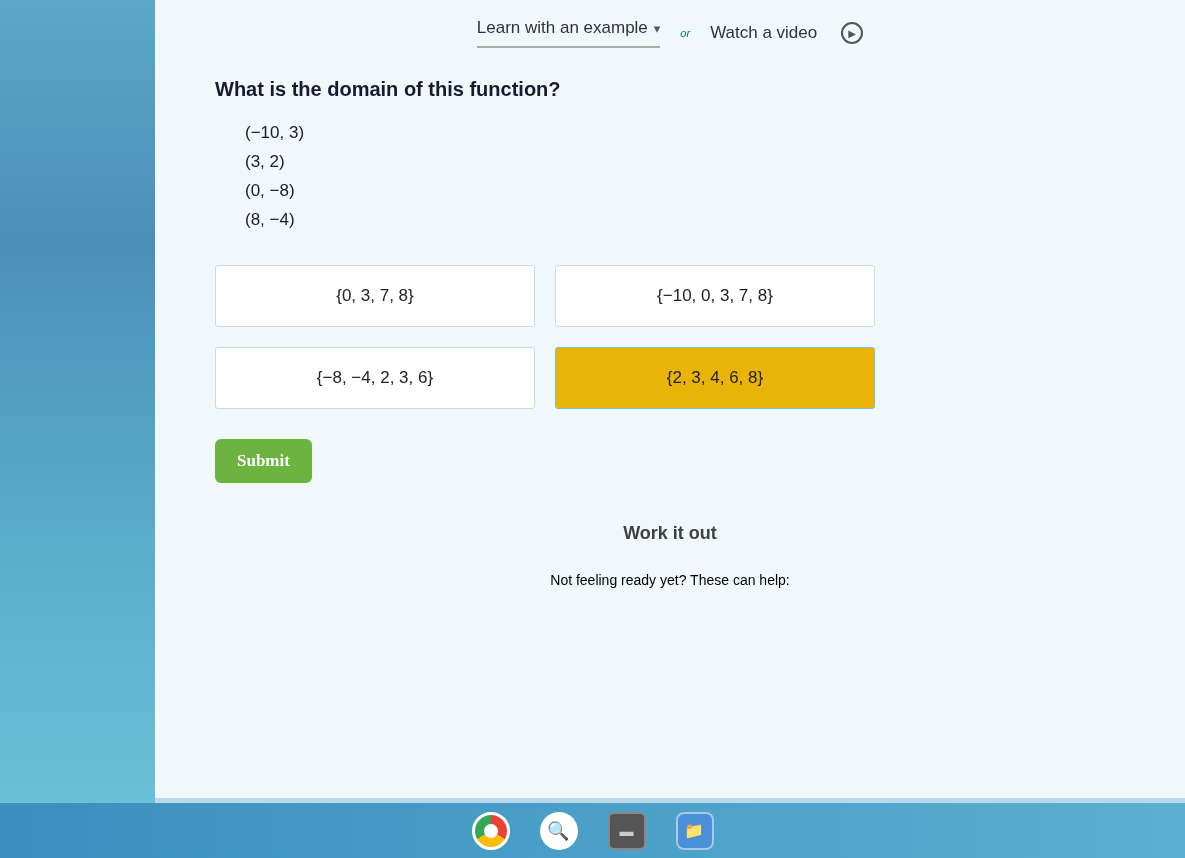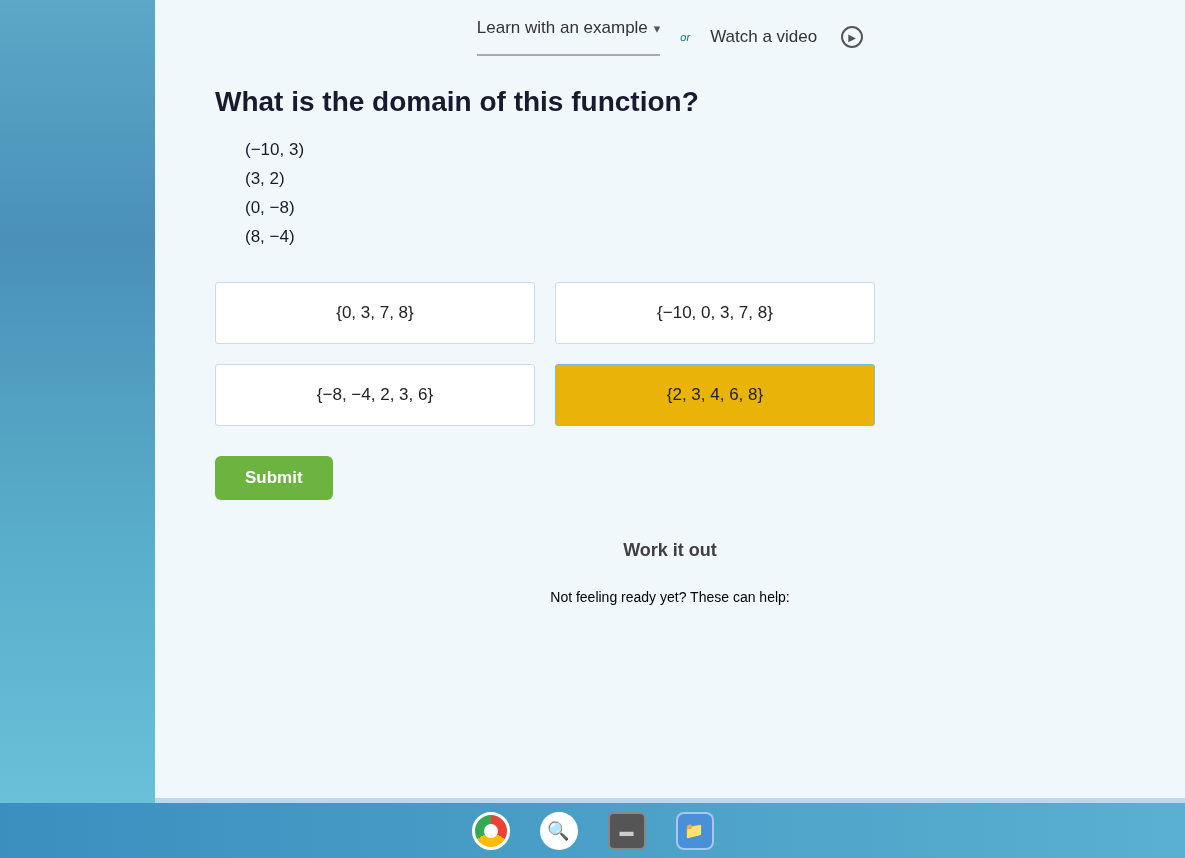--- a/index.html
+++ b/index.html
@@ -35,21 +35,21 @@
     }
 
     .learn-example-btn {
       display: flex;
       align-items: center;
       gap: 6px;
       font-size: 17px;
       color: #333;
       cursor: pointer;
       border-bottom: 2px solid #aaa;
-      padding-bottom: 16px;
+      padding-bottom: 8px;
       font-weight: 400;
     }
 
     .learn-example-btn .chevron {
       font-size: 13px;
       color: #555;
     }
 
     .or-text {
       font-size: 11px;
@@ -78,21 +78,21 @@
       font-size: 10px;
       color: #555;
     }
 
     
     .question-area {
       padding: 30px 60px 20px 60px;
     }
 
     .question-title {
-      font-size: 28px;
+      font-size: 20px;
       font-weight: 700;
       color: #1a1a2e;
       margin-bottom: 18px;
     }
 
     .pairs-list {
       list-style: none;
       padding-left: 30px;
       margin-bottom: 30px;
     }
@@ -129,26 +129,27 @@
     .option-btn.selected {
       background: #eab308;
       border-color: #7bbdd4;
     }
 
     
     .submit-btn {
       background: #6db33f;
       color: #fff;
       border: none;
-      padding: 12px 30px;
+      padding: 12px 22px;
       font-size: 17px;
       font-weight: 600;
       border-radius: 6px;
       cursor: pointer;
       margin-bottom: 40px;
+      font-family: Liberation Serif, serif;
     }
 
     
     .work-it-out {
       text-align: center;
       margin-bottom: 20px;
     }
 
     .work-it-out-title {
       font-size: 18px;

